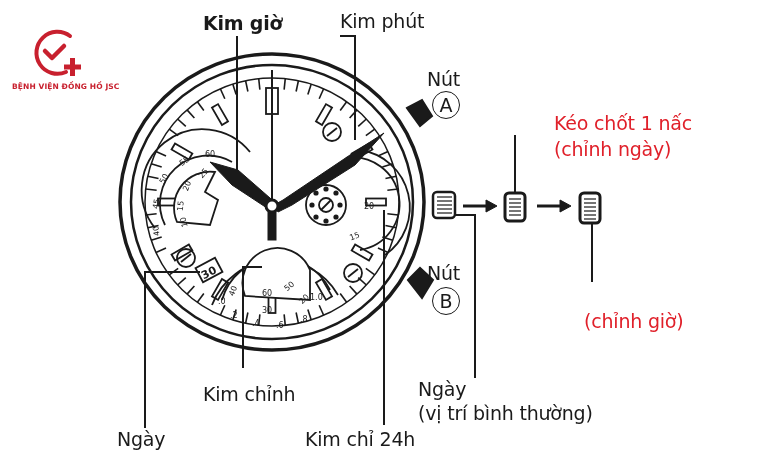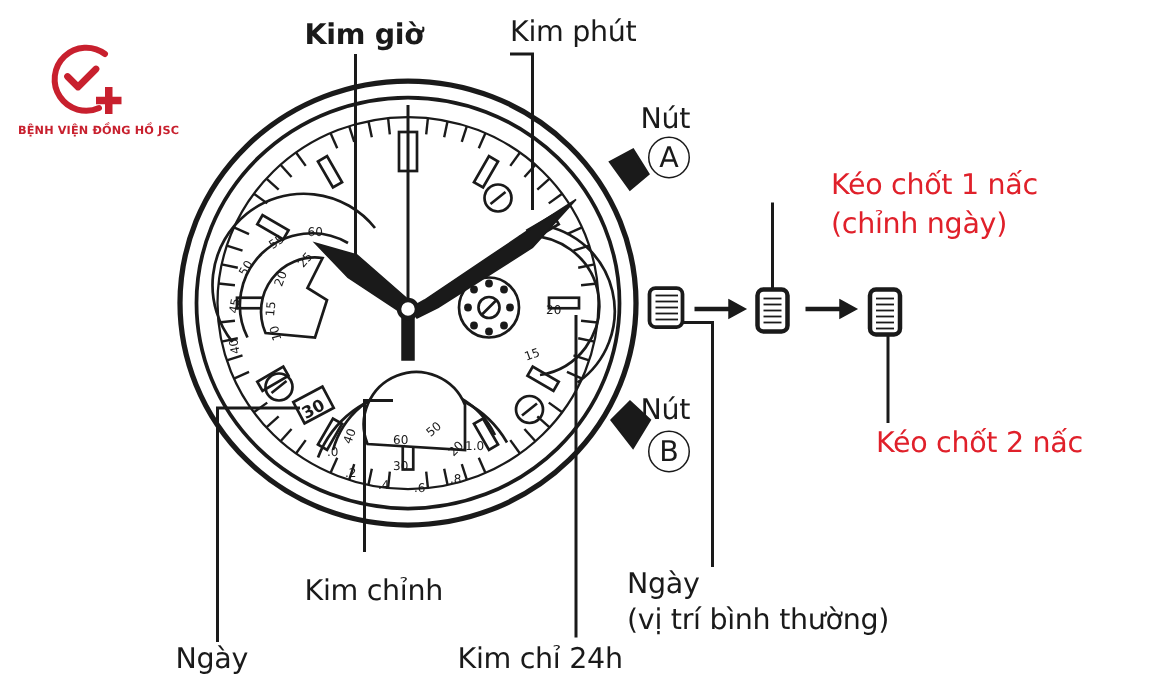--- a/index.html
+++ b/index.html
@@ -225,21 +225,21 @@
 
   <div class="lbl" style="left:427px;top:68px">Nút</div>
   <div class="circ" style="left:432px;top:91px">A</div>
 
   <div class="lbl" style="left:427px;top:262px">Nút</div>
   <div class="circ" style="left:432px;top:287px">B</div>
 
   <div class="lbl red" style="left:518px;top:112px">Kéo chốt 1 nấc</div>
   <div class="lbl red" style="left:518px;top:138px">(chỉnh ngày)</div>
 
-  <div class="lbl red" style="left:548px;top:284px">Kéo chốt 2 nấc</div>
+  <div class="lbl red" style="left:548px;top:310px">(chỉnh giờ)</div>
 
   <div class="lbl" style="left:418px;top:378px">Ngày</div>
   <div class="lbl" style="left:418px;top:402px">(vị trí bình thường)</div>
 
   <div class="lbl" style="left:203px;top:383px">Kim chỉnh</div>
   <div class="lbl" style="left:117px;top:428px">Ngày</div>
   <div class="lbl" style="left:305px;top:428px">Kim chỉ 24h</div>
 </div>
 
 </body></html>

